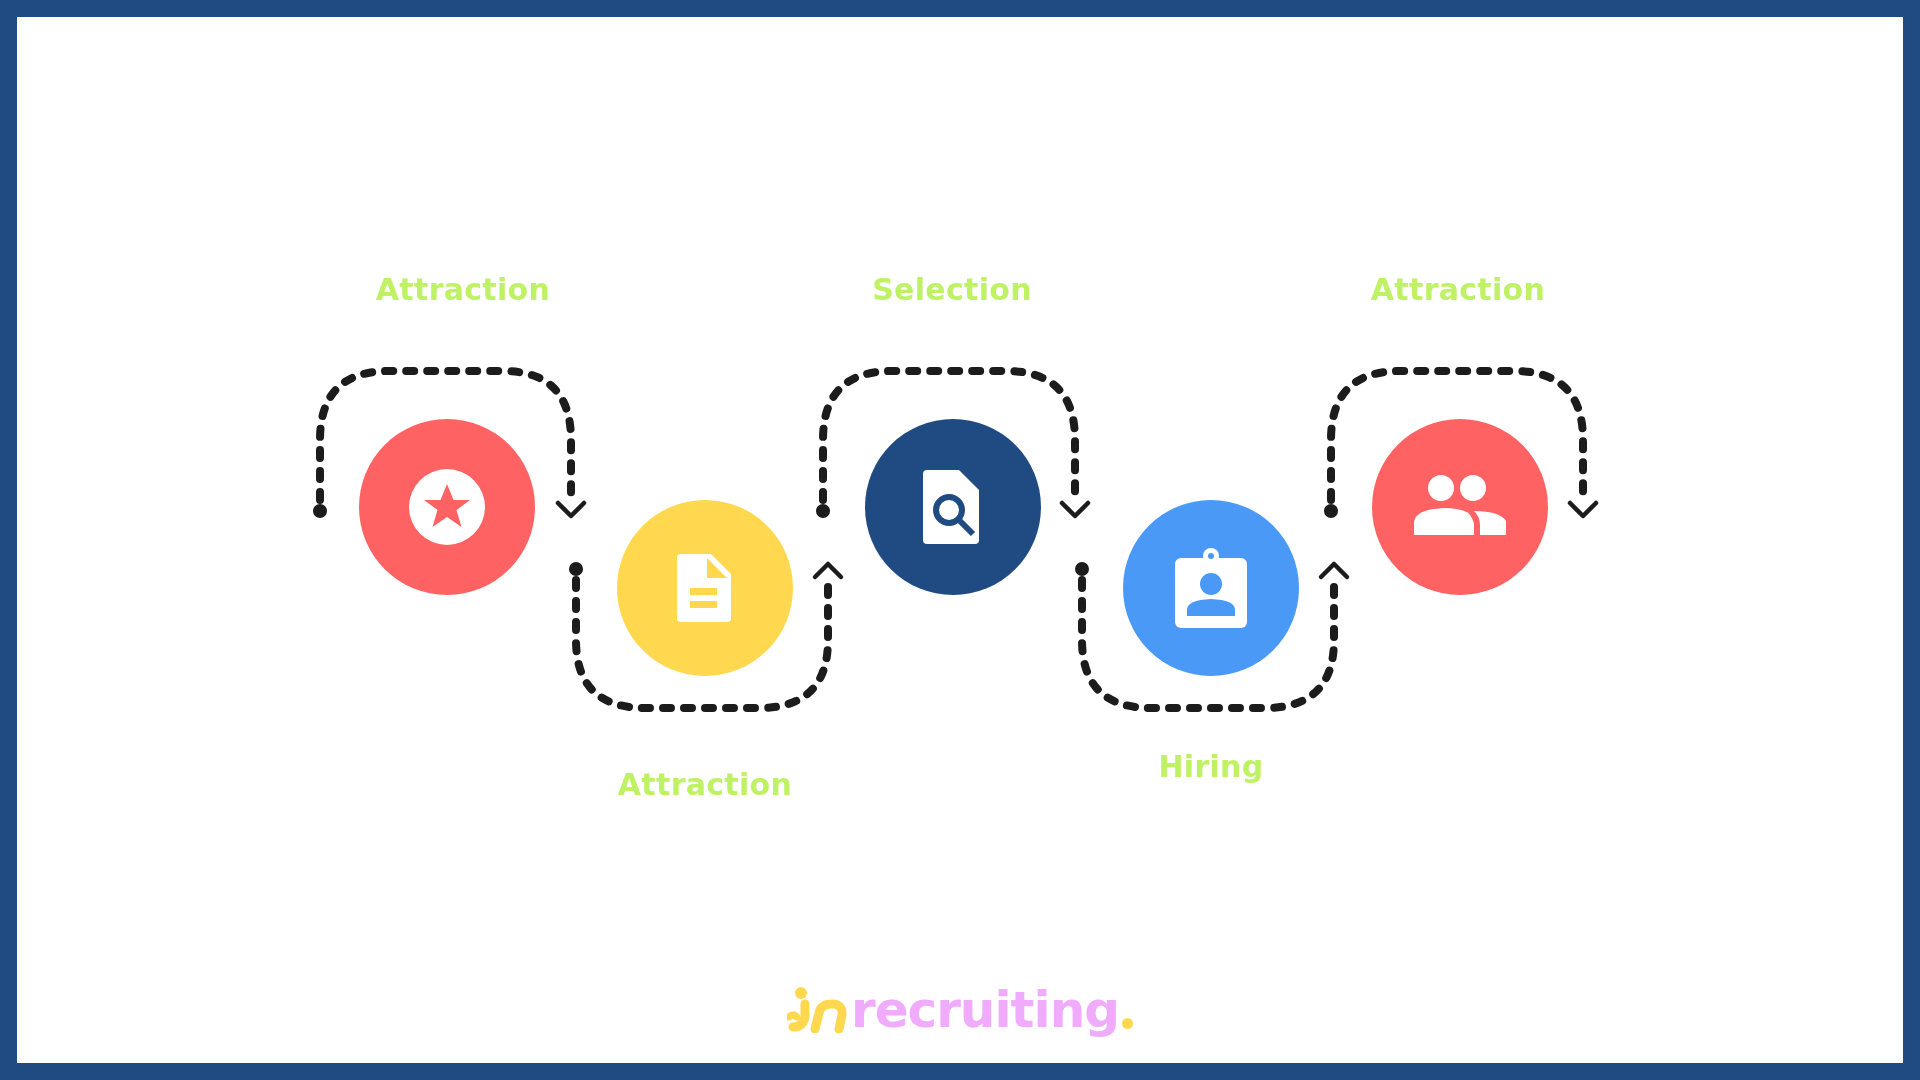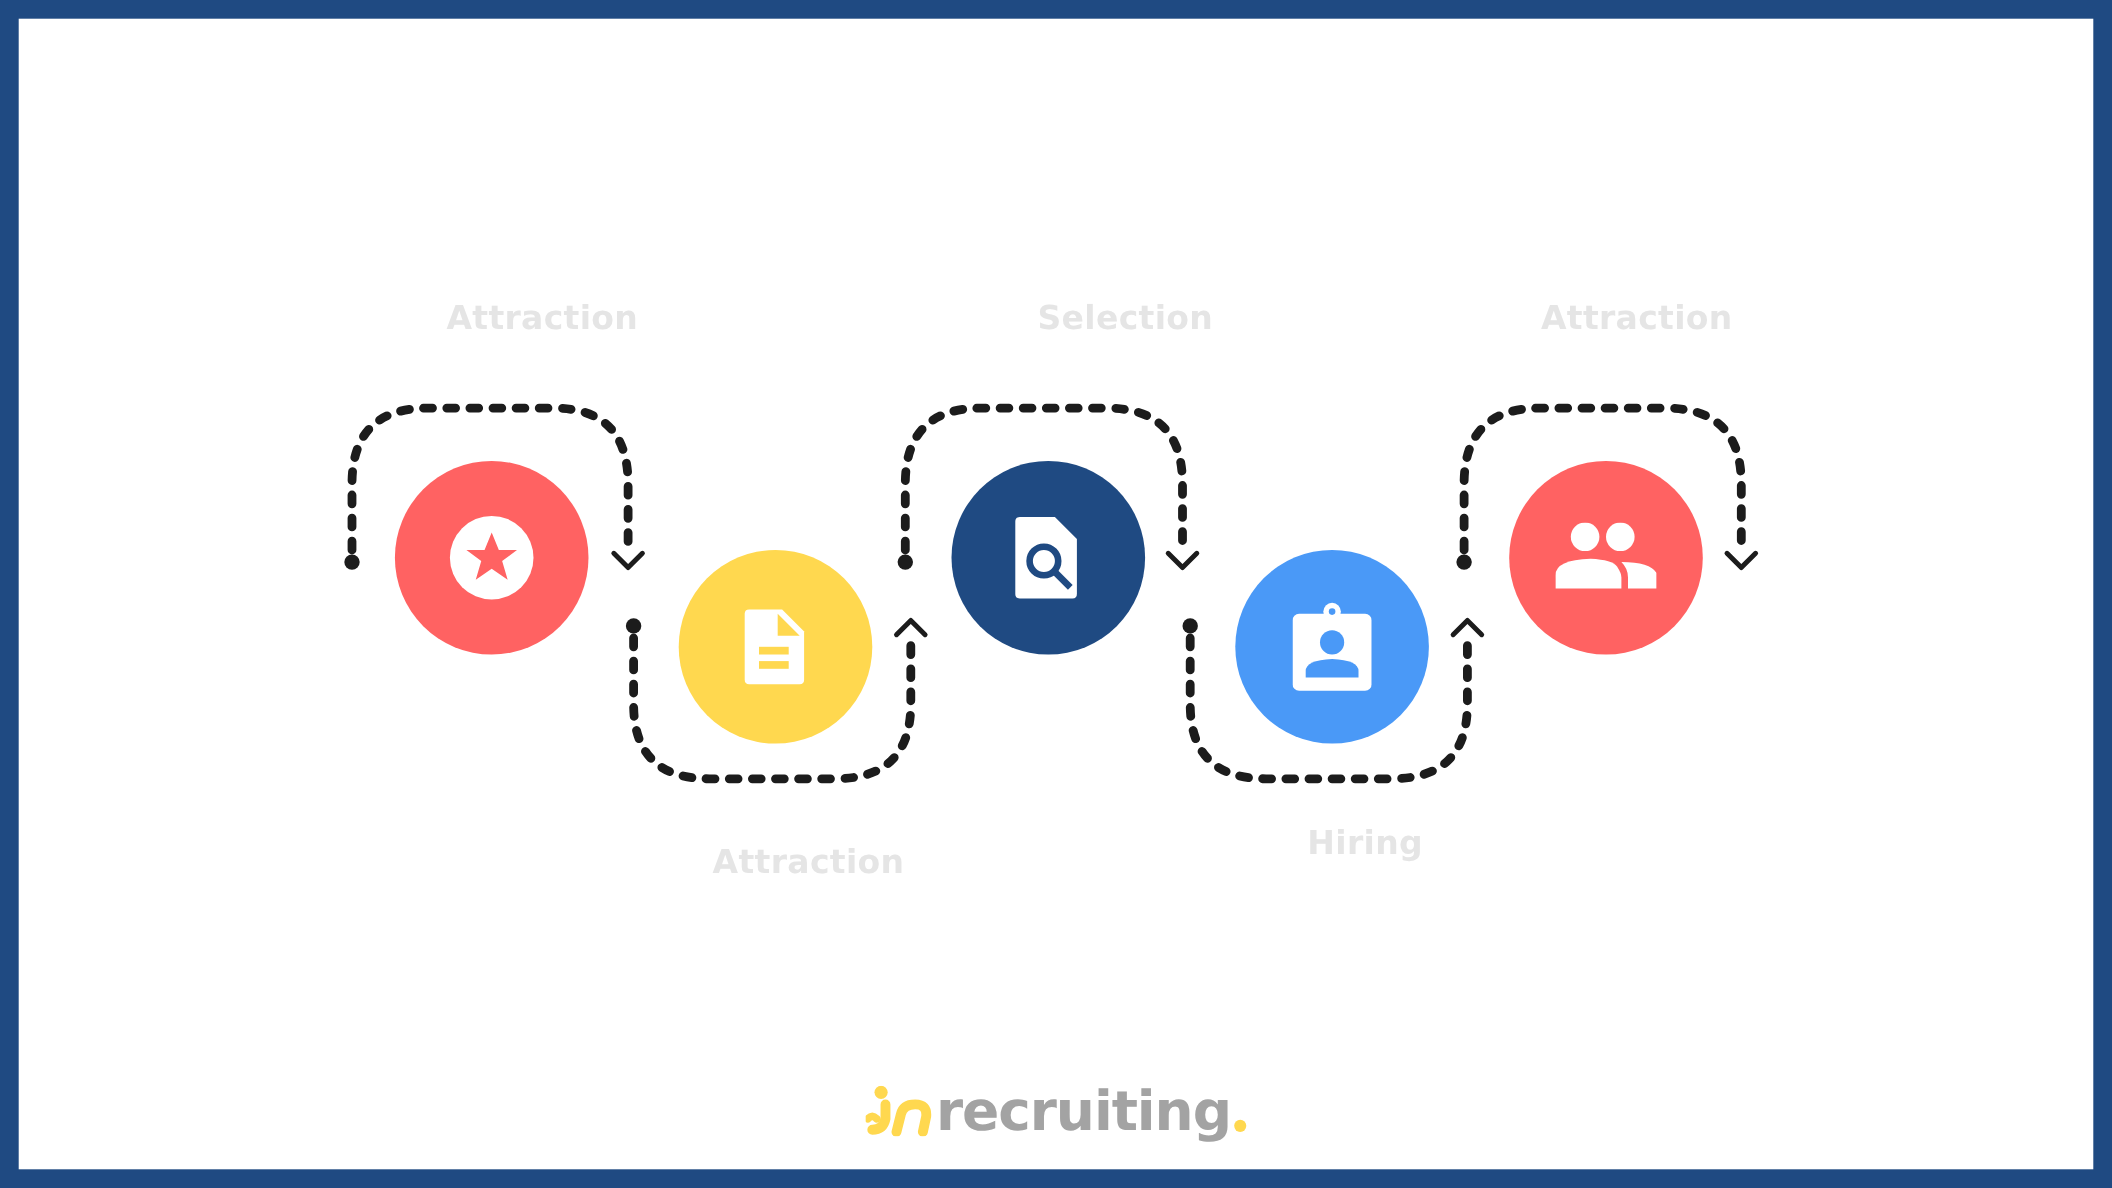--- a/index.html
+++ b/index.html
@@ -1,19 +1,19 @@
 <!DOCTYPE html>
 <html><head>
 <meta charset="utf-8">
 <style>
   html, body { margin:0; padding:0; }
   body { width:1920px; height:1080px; background:#1f4a82; position:relative; overflow:hidden; font-family:"DejaVu Sans","Liberation Sans",sans-serif; }
   .canvas { position:absolute; left:17px; top:17px; width:1886px; height:1046px; background:#ffffff; }
   .diagram { position:absolute; left:0; top:0; width:1920px; height:1080px; }
-  .label { position:absolute; transform:translateX(-50%); font-weight:bold; font-size:30px; color:#e5e5e5; white-space:nowrap; letter-spacing:0.3px;margin-left:30px; }
+  .label { position:absolute; transform:translateX(-50%); font-weight:bold; font-size:30px; color:#bef264; white-space:nowrap; letter-spacing:0.3px; }
   .circle { position:absolute; width:176px; height:176px; border-radius:50%; transform:translate(-50%,-50%); display:flex; align-items:center; justify-content:center; }
   .logo { position:absolute; left:960px; top:1004px; transform:translate(-50%,-50%); display:flex; align-items:flex-end; }
   .logo-text { font-family:"DejaVu Sans","Liberation Sans",sans-serif; font-weight:bold; font-size:50px; letter-spacing:-1px; line-height:1; }
   .logo-dot { width:11px; height:11px; border-radius:50%; margin-left:3px; margin-bottom:6px; }
 </style>
 </head>
 <body>
 
 <div class="canvas"></div>
 
@@ -38,21 +38,21 @@
     <polyline points="558,503 571,516 584,503"></polyline>
     <polyline points="1062,503 1075,516 1088,503"></polyline>
     <polyline points="1570,503 1583,516 1596,503"></polyline>
     <polyline points="815,577 828,564 841,577"></polyline>
     <polyline points="1321,577 1334,564 1347,577"></polyline>
   </g>
 </svg>
 
 <div class="label" style="left:463px; top:272px;">Attraction</div>
 <div class="label" style="left:705px; top:767px;">Attraction</div>
-<div class="label" style="left:993px; top:272px;">Selection</div>
+<div class="label" style="left:952px; top:272px;">Selection</div>
 <div class="label" style="left:1211px; top:749px;">Hiring</div>
 <div class="label" style="left:1458px; top:272px;">Attraction</div>
 
 <div class="circle" style="left:447px; top:507px; background:#ff6262;">
   <svg width="80" height="80" viewBox="0 0 80 80">
     <circle cx="40" cy="40" r="38" fill="#ffffff"></circle>
     <polygon fill="#ff6262" points="40,17 46.5,33 63,33 49.5,43 54.5,60 40,50 25.5,60 30.5,43 17,33 33.5,33"></polygon>
   </svg>
 </div>
 
@@ -92,15 +92,15 @@
   </svg>
 </div>
 
 <div class="logo">
   <svg width="62" height="46" viewBox="0 0 62 46" style="margin-right:2px; margin-bottom:2px;">
     <circle cx="14" cy="6" r="6" fill="#ffd84f"></circle>
     <path d="M6 40 Q16 40 18 30 L18 17" fill="none" stroke="#ffd84f" stroke-width="9" stroke-linecap="round"></path>
     <path d="M2 30 Q6 26 10 30" fill="none" stroke="#ffd84f" stroke-width="7" stroke-linecap="round"></path>
     <path d="M28 42 L32 26 Q34 17 45 17 Q56 17 55 28 L52 42" fill="none" stroke="#ffd84f" stroke-width="9" stroke-linecap="round"></path>
   </svg>
-  <span class="logo-text" style="color:#a3a3a3;margin-top:12px;">recruiting</span>
+  <span class="logo-text" style="color:#f0abfc;margin-top:12px;">recruiting</span>
   <span class="logo-dot" style="background:#ffd84f;"></span>
 </div>
 
 </body></html>

